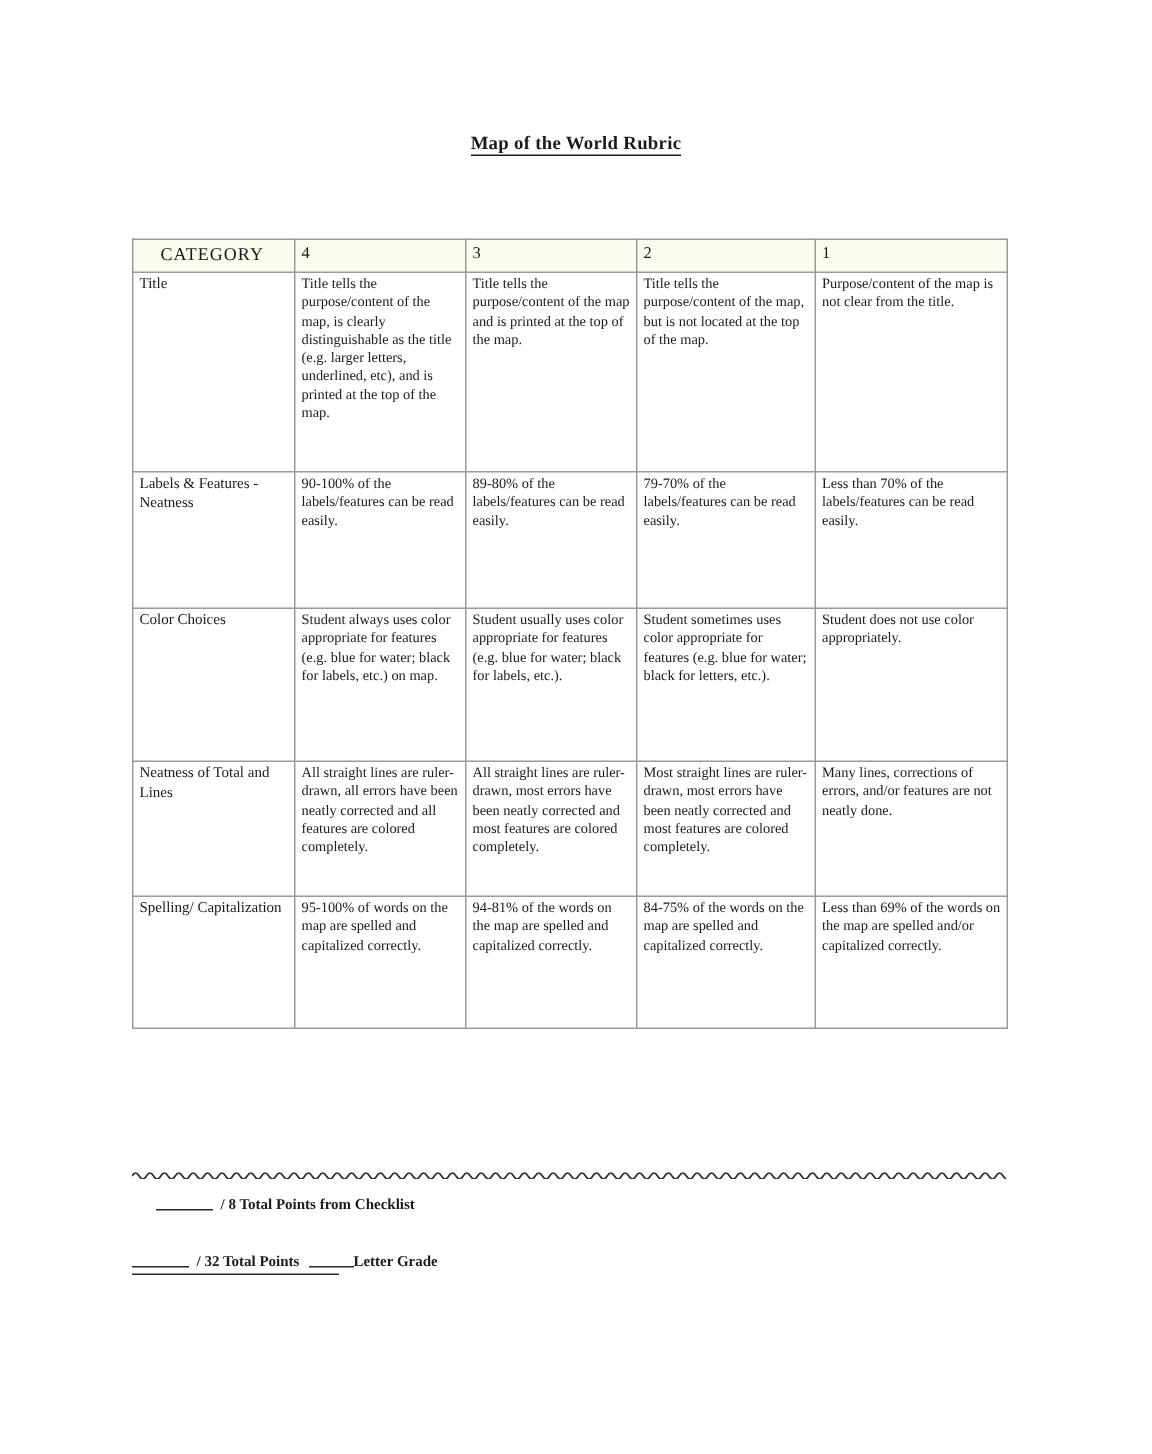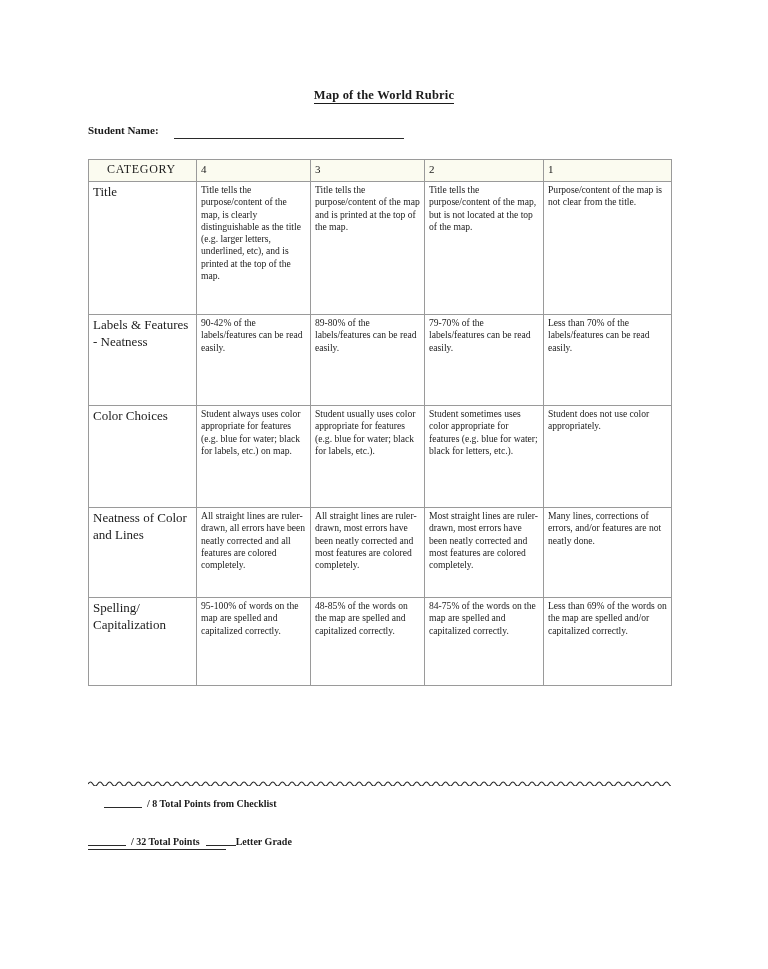--- a/index.html
+++ b/index.html
@@ -93,21 +93,21 @@
     font-size: 12px;
     letter-spacing: 0.7px;
     padding-left: 1px;
   }
   .col-cat   { width: 108px; }
   .col-score { width: 114px; }
   .col-2     { width: 119px; }
   .col-1     { width: 128px; }
 
   .rubric td.cat-cell {
-    font-size: 13px;
+    font-size: 10px;
   }
   tr.r-title td        { height: 128px; }
   tr.r-labels td       { height: 86px; }
   tr.r-scale td        { height: 85px; }
   tr.r-color td        { height: 97px; }
   tr.r-neatness td     { height: 85px; }
   tr.r-spelling td     { height: 83px; }
 
   
   .wavy {
@@ -165,24 +165,20 @@
 </style>
 </head>
 <body>
 
 <div class="page">
 
   <div class="doc-title">
     <span>Map of the World Rubric</span>
   </div>
 
-  <div class="student-row">
-    <div class="student-label">Student Name:</div>
-    <div class="student-line"></div>
-  </div>
 
   <table class="rubric">
     <colgroup>
       <col class="col-cat">
         <col class="col-score">
         <col class="col-score">
         <col class="col-2">
         <col class="col-1">
     </colgroup>
     <thead>
@@ -197,43 +193,43 @@
     <tbody>
       <tr class="r-title">
         <td class="cat-cell">Title</td>
         <td>Title tells the purpose/content of the map, is clearly distinguishable as the title (e.g. larger letters, underlined, etc), and is printed at the top of the map.</td>
         <td>Title tells the purpose/content of the map and is printed at the top of the map.</td>
         <td>Title tells the purpose/content of the map, but is not located at the top of the map.</td>
         <td>Purpose/content of the map is not clear from the title.</td>
       </tr>
       <tr class="r-labels">
         <td class="cat-cell">Labels &amp; Features - Neatness</td>
-        <td>90-42% of the labels/features can be read easily.</td>
+        <td>90-100% of the labels/features can be read easily.</td>
         <td>89-80% of the labels/features can be read easily.</td>
         <td>79-70% of the labels/features can be read easily.</td>
         <td>Less than 70% of the labels/features can be read easily.</td>
       </tr>
       <tr class="r-color">
         <td class="cat-cell">Color Choices</td>
         <td>Student always uses color appropriate for features (e.g. blue for water; black for labels, etc.) on map.</td>
         <td>Student usually uses color appropriate for features (e.g. blue for water; black for labels, etc.).</td>
         <td>Student sometimes uses color appropriate for features (e.g. blue for water; black for letters, etc.).</td>
         <td>Student does not use color appropriately.</td>
       </tr>
       <tr class="r-neatness">
-        <td class="cat-cell">Neatness of Color and Lines</td>
+        <td class="cat-cell">Neatness of Total and Lines</td>
         <td>All straight lines are ruler-drawn, all errors have been neatly corrected and all features are colored completely.</td>
         <td>All straight lines are ruler-drawn, most errors have been neatly corrected and most features are colored completely.</td>
         <td>Most straight lines are ruler-drawn, most errors have been neatly corrected and most features are colored completely.</td>
         <td>Many lines, corrections of errors, and/or features are not neatly done.</td>
       </tr>
       <tr class="r-spelling">
         <td class="cat-cell">Spelling/ Capitalization</td>
         <td>95-100% of words on the map are spelled and capitalized correctly.</td>
-        <td>48-85% of the words on the map are spelled and capitalized correctly.</td>
+        <td>94-81% of the words on the map are spelled and capitalized correctly.</td>
         <td>84-75% of the words on the map are spelled and capitalized correctly.</td>
         <td>Less than 69% of the words on the map are spelled and/or capitalized correctly.</td>
       </tr>
     </tbody>
   </table>
 
   <div class="wavy">
     <svg width="583" height="7" viewBox="0 0 583 7" xmlns="http://www.w3.org/2000/svg" aria-hidden="true">
       <path d="M0 5 Q 2.4 1 4.8 5 T 9.6 5 T 14.4 5 T 19.2 5 T 24 5 T 28.8 5 T 33.6 5 T 38.4 5 T 43.2 5 T 48 5 T 52.8 5 T 57.6 5 T 62.4 5 T 67.2 5 T 72 5 T 76.8 5 T 81.6 5 T 86.4 5 T 91.2 5 T 96 5 T 100.8 5 T 105.6 5 T 110.4 5 T 115.2 5 T 120 5 T 124.8 5 T 129.6 5 T 134.4 5 T 139.2 5 T 144 5 T 148.8 5 T 153.6 5 T 158.4 5 T 163.2 5 T 168 5 T 172.8 5 T 177.6 5 T 182.4 5 T 187.2 5 T 192 5 T 196.8 5 T 201.6 5 T 206.4 5 T 211.2 5 T 216 5 T 220.8 5 T 225.6 5 T 230.4 5 T 235.2 5 T 240 5 T 244.8 5 T 249.6 5 T 254.4 5 T 259.2 5 T 264 5 T 268.8 5 T 273.6 5 T 278.4 5 T 283.2 5 T 288 5 T 292.8 5 T 297.6 5 T 302.4 5 T 307.2 5 T 312 5 T 316.8 5 T 321.6 5 T 326.4 5 T 331.2 5 T 336 5 T 340.8 5 T 345.6 5 T 350.4 5 T 355.2 5 T 360 5 T 364.8 5 T 369.6 5 T 374.4 5 T 379.2 5 T 384 5 T 388.8 5 T 393.6 5 T 398.4 5 T 403.2 5 T 408 5 T 412.8 5 T 417.6 5 T 422.4 5 T 427.2 5 T 432 5 T 436.8 5 T 441.6 5 T 446.4 5 T 451.2 5 T 456 5 T 460.8 5 T 465.6 5 T 470.4 5 T 475.2 5 T 480 5 T 484.8 5 T 489.6 5 T 494.4 5 T 499.2 5 T 504 5 T 508.8 5 T 513.6 5 T 518.4 5 T 523.2 5 T 528 5 T 532.8 5 T 537.6 5 T 542.4 5 T 547.2 5 T 552 5 T 556.8 5 T 561.6 5 T 566.4 5 T 571.2 5 T 576 5 T 580.8 5 T 585.6 5" fill="none" stroke="#2a2a2a" stroke-width="1.1"></path>
     </svg>

